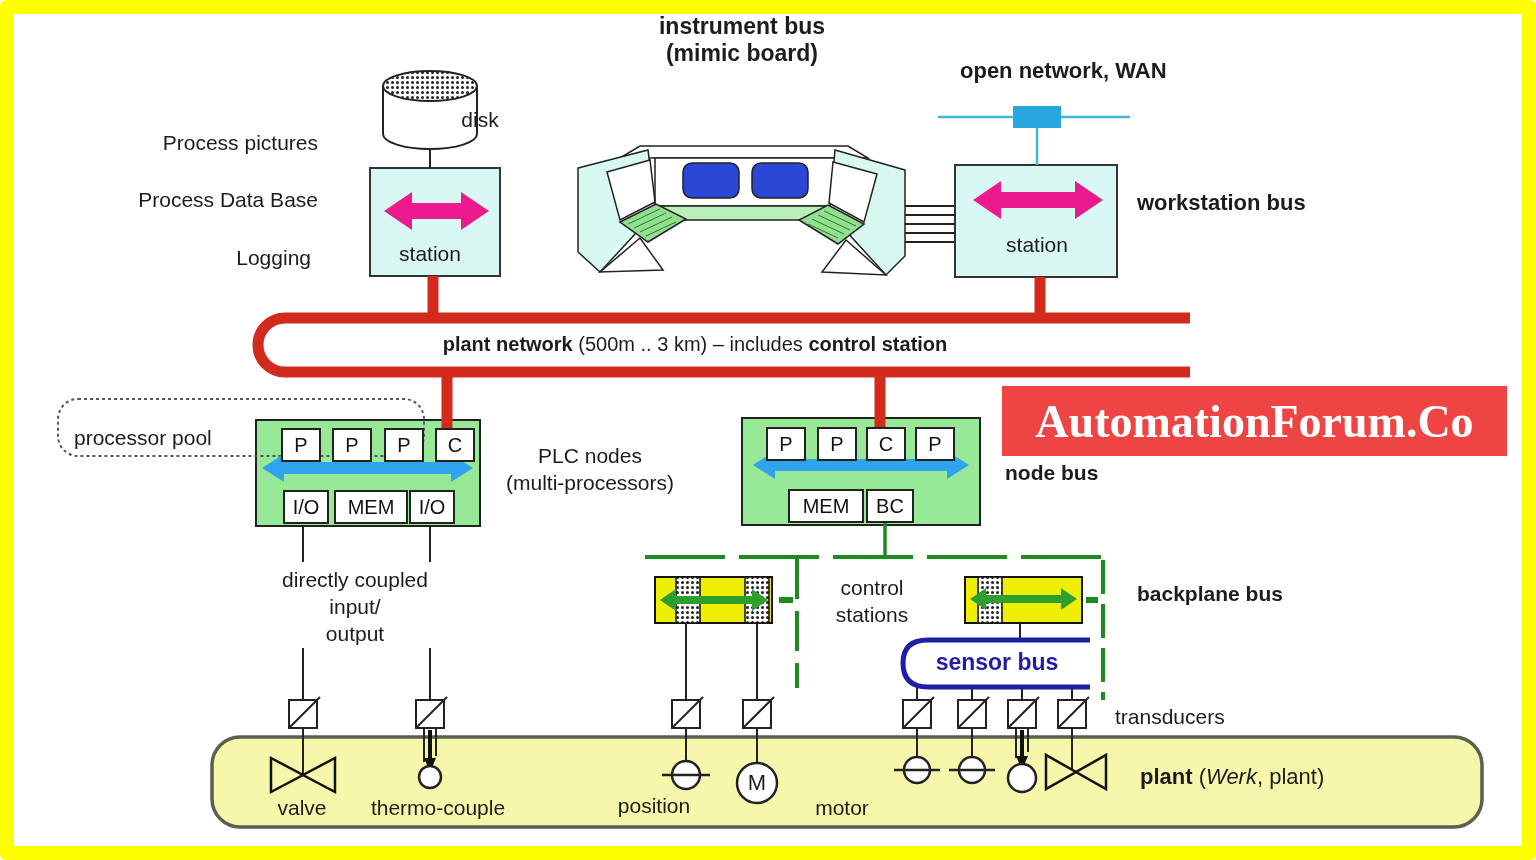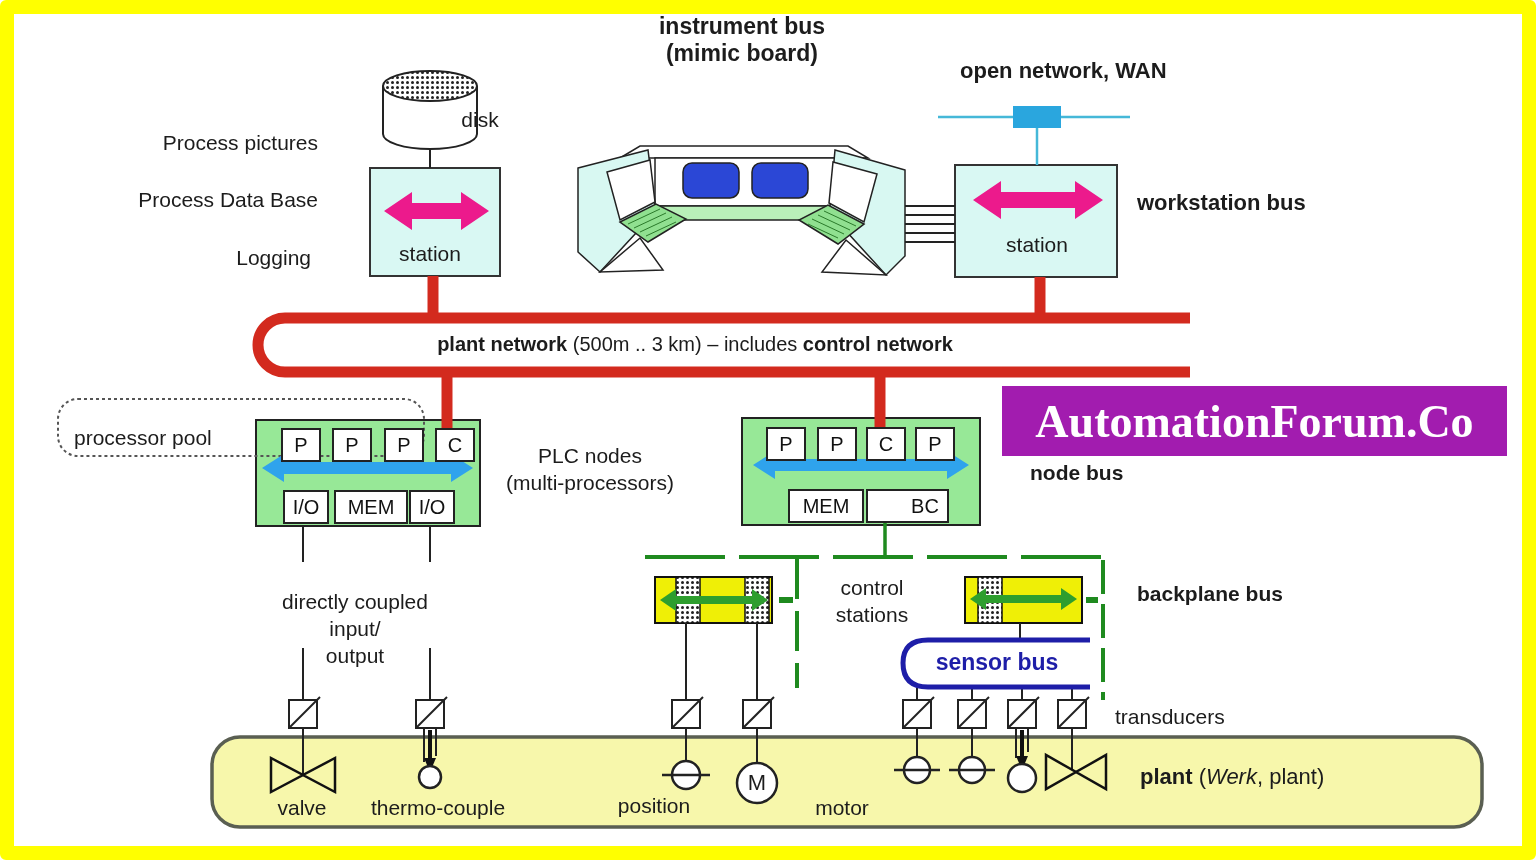--- a/index.html
+++ b/index.html
@@ -6,21 +6,21 @@
   #canvas{position:relative;width:1536px;height:860px;background:#ffffff;overflow:hidden;
           font-family:"Liberation Sans",sans-serif;}
   #frame{position:absolute;inset:0;border:14px solid #ffff00;border-radius:6px;z-index:60;pointer-events:none;}
   svg{position:absolute;left:0;top:0;z-index:1;}
   .lbl{position:absolute;z-index:10;color:#1c1c1c;font-size:21px;white-space:nowrap;line-height:27px;}
   .b{font-weight:bold;}
   .c{transform:translateX(-50%);text-align:center;}
   .r{transform:translateX(-100%);text-align:right;}
   .chip{position:absolute;z-index:12;background:#fff;border:2px solid #222;display:flex;
         align-items:center;justify-content:center;font-size:20px;color:#111;}
-  #banner{position:absolute;left:1002px;top:386px;width:505px;height:70px;background:#a21caf;z-index:20;
+  #banner{position:absolute;left:1002px;top:386px;width:505px;height:70px;background:#ef4444;z-index:20;
           display:flex;align-items:center;justify-content:center;color:#fff;
           font-family:"Liberation Serif",serif;font-weight:bold;font-size:46px;}
   .blue{color:#1e1ea8;}
 </style>
 </head>
 <body>
 
 <div id="canvas">
 
   <svg width="1536" height="860" viewBox="0 0 1536 860">
@@ -215,21 +215,21 @@
 
   <div class="lbl r" style="left:318px;top:129px;">Process pictures</div>
   <div class="lbl r" style="left:318px;top:186px;">Process Data Base</div>
   <div class="lbl r" style="left:311px;top:244px;text-align:right;">Logging</div>
 
   <div class="lbl c" style="left:432px;top:106px;margin-left:48px;">disk</div>
   <div class="lbl c" style="left:430px;top:240px;">station</div>
   <div class="lbl c" style="left:1037px;top:231px;">station</div>
 
   <div class="lbl c" style="left:695px;top:331px;font-size:20px;">
-    <span class="b">plant network</span><span> (500m .. 3 km) – includes </span><span class="b">control network</span>
+    <span class="b">plant network</span><span> (500m .. 3 km) – includes </span><span class="b">control station</span>
   </div>
 
   <div class="lbl" style="left:74px;top:424px;">processor pool</div>
 
   <div class="lbl c" style="left:590px;top:442px;">
     <div>PLC nodes</div>
     <div>(multi-processors)</div>
   </div>
 
   <div class="chip" style="left:281px;top:428px;width:36px;height:30px;">P</div>
@@ -238,34 +238,34 @@
   <div class="chip" style="left:435px;top:428px;width:36px;height:30px;">C</div>
   <div class="chip" style="left:283px;top:490px;width:42px;height:30px;">I/O</div>
   <div class="chip" style="left:334px;top:490px;width:70px;height:30px;">MEM</div>
   <div class="chip" style="left:409px;top:490px;width:42px;height:30px;">I/O</div>
 
   <div class="chip" style="left:766px;top:427px;width:36px;height:30px;">P</div>
   <div class="chip" style="left:817px;top:427px;width:36px;height:30px;">P</div>
   <div class="chip" style="left:866px;top:427px;width:36px;height:30px;">C</div>
   <div class="chip" style="left:915px;top:427px;width:36px;height:30px;">P</div>
   <div class="chip" style="left:788px;top:489px;width:72px;height:30px;">MEM</div>
-  <div class="chip" style="left:866px;top:489px;width:44px;height:30px;padding-left:35px;">BC</div>
-
-  <div class="lbl b" style="left:1005px;top:459px;margin-left:25px;">node bus</div>
+  <div class="chip" style="left:866px;top:489px;width:44px;height:30px;">BC</div>
+
+  <div class="lbl b" style="left:1005px;top:459px;">node bus</div>
   <div class="lbl b" style="left:1137px;top:580px;">backplane bus</div>
   <div class="lbl" style="left:1115px;top:703px;">transducers</div>
 
   <div class="lbl c" style="left:872px;top:574px;">
     <div>control</div>
     <div>stations</div>
   </div>
 
   <div class="lbl b c blue" style="left:997px;top:649px;font-size:23px;">sensor bus</div>
 
-  <div class="lbl c" style="left:355px;top:588px;">
+  <div class="lbl c" style="left:355px;top:566px;">
     <div>directly coupled</div>
     <div>input/</div>
     <div>output</div>
   </div>
 
   <div class="lbl" style="left:1140px;top:763px;font-size:22px;">
     <span class="b">plant</span><span> (</span><span style="font-style:italic">Werk</span><span>, plant)</span>
   </div>
 
   <div class="lbl c" style="left:302px;top:794px;">valve</div>

